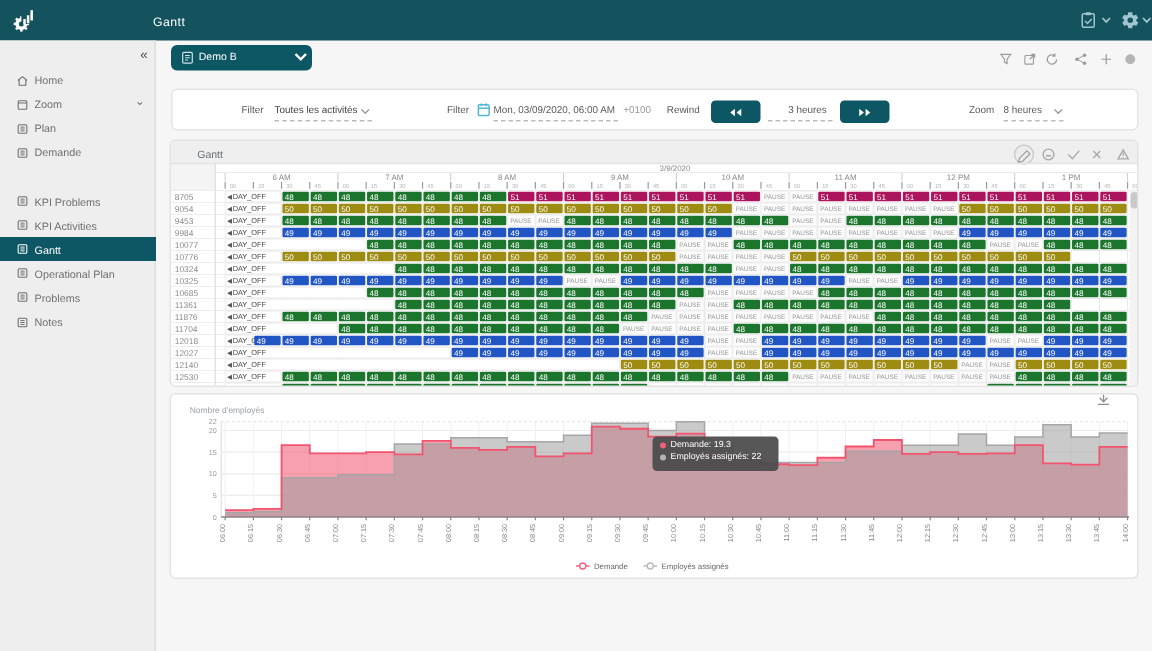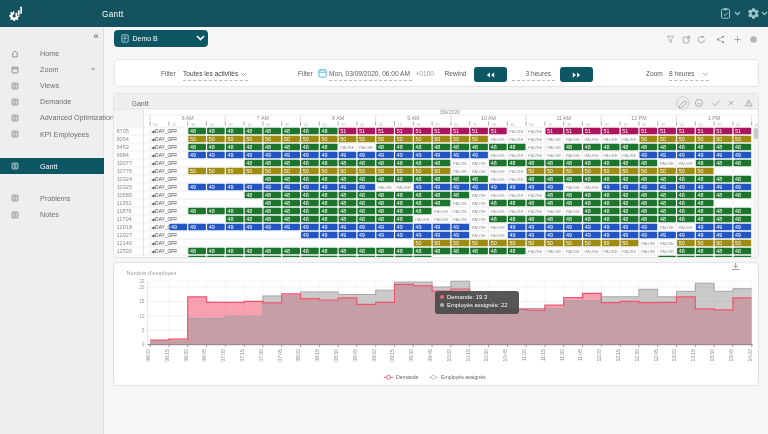--- a/index.html
+++ b/index.html
@@ -3,21 +3,21 @@
 <style>
 *{margin:0;padding:0;box-sizing:border-box}
 html,body{width:768px;height:434px;overflow:hidden;font-family:"Liberation Sans",sans-serif;background:#f6f6f7}
 #header{position:absolute;left:0;top:0;width:768px;height:27px;background:#14525d}
 #htitle{position:absolute;left:102px;top:9.5px;color:#fff;font-size:8.2px;letter-spacing:0.3px}
 .hic{position:absolute;top:7px;color:#9fc6cd}
 #sidebar{position:absolute;left:0;top:27px;width:103.5px;height:407px;background:#eeeeee;border-right:1px solid #dfdfdf}
 #collapse{position:absolute;left:93.5px;top:31px;color:#4a4a4a;font-size:9px}
 .mi{position:absolute;left:0;width:103.5px;height:16px;color:#6f6f6f;font-size:7.2px;display:flex;align-items:center}
 .mic{width:8px;height:8px;margin-left:11px;flex:none}
-.mlab{margin-left:21px;white-space:nowrap}
+.mlab{margin-left:4px;white-space:nowrap}
 .mi.sel{background:#0d5765;color:#fff}
 .vchev{position:absolute;right:7px;top:1px;font-size:8px;color:#777}
 #demob{position:absolute;left:113.5px;top:30px;width:94.5px;height:16.5px;background:#0d5765;border-radius:4px;color:#fff;font-size:7px;display:flex;align-items:center}
 #demob svg{margin-left:7px}
 #demob .lbl{margin-left:4px}
 #demob .chev{position:absolute;right:3px;font-size:8px;font-weight:bold;top:2px}
 .tic{position:absolute;top:35px;color:#9a9a9a}
 #filterbar{position:absolute;left:113.5px;top:59px;width:645px;height:27.5px;background:#fff;border:1px solid #e5e5e5;border-radius:4px}
 #filterbar .t{position:absolute;font-size:6.6px;color:#5b5b5b;top:9.5px}
 #filterbar .dash{position:absolute;border-bottom:1px dashed #bbb;height:1px;top:19.5px}
@@ -81,49 +81,56 @@
         <path d="M1.4 3.4 H8.6" stroke="currentColor" stroke-width="0.9"></path>
       </svg>
       <span class="mlab">Zoom</span>
       <span class="vchev">⌄</span>
     </div>
 <div class="mi" style="top:50.7px">
       <svg class="mic" viewBox="0 0 10 10">
         <rect x="1.4" y="1.4" width="7.2" height="7.2" rx="0.8" fill="none" stroke="currentColor" stroke-width="0.9"></rect>
         <path d="M3.2 3.4 H6.8 M3.2 5 H6.8 M3.2 6.6 H6.8" stroke="currentColor" stroke-width="0.8"></path>
       </svg>
-      <span class="mlab">Views</span>
+      <span class="mlab">Plan</span>
     </div>
 <div class="mi" style="top:66.8px">
       <svg class="mic" viewBox="0 0 10 10">
         <rect x="1.4" y="1.4" width="7.2" height="7.2" rx="0.8" fill="none" stroke="currentColor" stroke-width="0.9"></rect>
         <path d="M3.2 3.4 H6.8 M3.2 5 H6.8 M3.2 6.6 H6.8" stroke="currentColor" stroke-width="0.8"></path>
       </svg>
       <span class="mlab">Demande</span>
     </div>
-<div class="mi" style="top:82.9px">
-      <svg class="mic" viewBox="0 0 10 10">
-        <rect x="1.4" y="1.4" width="7.2" height="7.2" rx="0.8" fill="none" stroke="currentColor" stroke-width="0.9"></rect>
-        <path d="M3.2 3.4 H6.8 M3.2 5 H6.8 M3.2 6.6 H6.8" stroke="currentColor" stroke-width="0.8"></path>
-      </svg>
-      <span class="mlab">Advanced Optimization</span>
-    </div>
 <div class="mi" style="top:99px">
       <svg class="mic" viewBox="0 0 10 10">
         <rect x="1.4" y="1.4" width="7.2" height="7.2" rx="0.8" fill="none" stroke="currentColor" stroke-width="0.9"></rect>
         <path d="M3.2 3.4 H6.8 M3.2 5 H6.8 M3.2 6.6 H6.8" stroke="currentColor" stroke-width="0.8"></path>
       </svg>
-      <span class="mlab">KPI Employees</span>
+      <span class="mlab">KPI Problems</span>
+    </div>
+<div class="mi" style="top:115.1px">
+      <svg class="mic" viewBox="0 0 10 10">
+        <rect x="1.4" y="1.4" width="7.2" height="7.2" rx="0.8" fill="none" stroke="currentColor" stroke-width="0.9"></rect>
+        <path d="M3.2 3.4 H6.8 M3.2 5 H6.8 M3.2 6.6 H6.8" stroke="currentColor" stroke-width="0.8"></path>
+      </svg>
+      <span class="mlab">KPI Activities</span>
     </div>
 <div class="mi sel" style="top:131.2px">
       <svg class="mic" viewBox="0 0 10 10">
         <rect x="1.4" y="1.4" width="7.2" height="7.2" rx="0.8" fill="none" stroke="currentColor" stroke-width="0.9"></rect>
         <path d="M3.2 3.4 H6.8 M3.2 5 H6.8 M3.2 6.6 H6.8" stroke="currentColor" stroke-width="0.8"></path>
       </svg>
       <span class="mlab">Gantt</span>
+    </div>
+<div class="mi" style="top:147.3px">
+      <svg class="mic" viewBox="0 0 10 10">
+        <rect x="1.4" y="1.4" width="7.2" height="7.2" rx="0.8" fill="none" stroke="currentColor" stroke-width="0.9"></rect>
+        <path d="M3.2 3.4 H6.8 M3.2 5 H6.8 M3.2 6.6 H6.8" stroke="currentColor" stroke-width="0.8"></path>
+      </svg>
+      <span class="mlab">Operational Plan</span>
     </div>
 <div class="mi" style="top:163.4px">
       <svg class="mic" viewBox="0 0 10 10">
         <rect x="1.4" y="1.4" width="7.2" height="7.2" rx="0.8" fill="none" stroke="currentColor" stroke-width="0.9"></rect>
         <path d="M3.2 3.4 H6.8 M3.2 5 H6.8 M3.2 6.6 H6.8" stroke="currentColor" stroke-width="0.8"></path>
       </svg>
       <span class="mlab">Problems</span>
     </div>
 <div class="mi" style="top:179.5px">
       <svg class="mic" viewBox="0 0 10 10">

